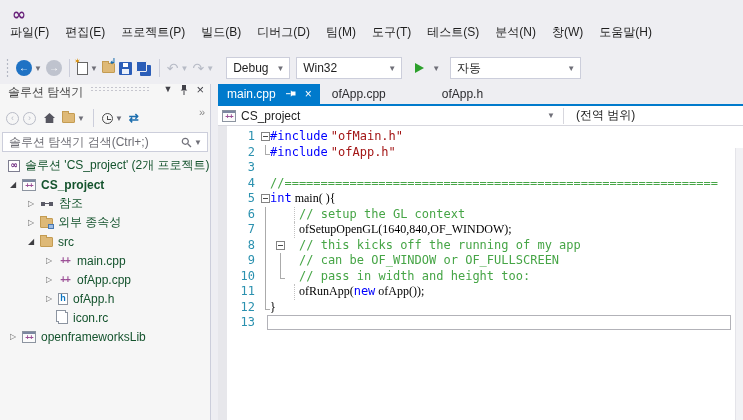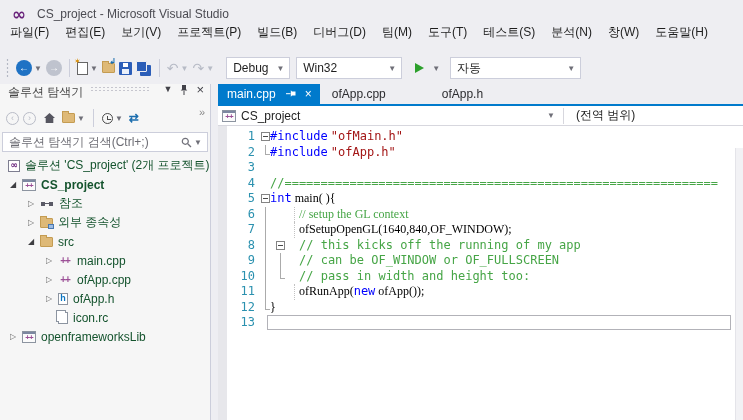--- a/index.html
+++ b/index.html
@@ -116,27 +116,25 @@
   .g-end, .g-end2 { position:absolute; top:0; width:5px; height:10px; border-left:1px solid #ABABAB; border-bottom:1px solid #ABABAB; }
   .g-end { left:4px; } .g-end2 { left:19px; }
   .g-dot { position:absolute; left:33px; top:0; bottom:0; width:0; border-left:1px dotted #C2C2C2; }
   .cur-line { position:absolute; left:6px; right:1px; top:0; height:15px; border:1px solid #B2B2B8; }
 </style>
 </head>
 <body>
 
 <div class="titlebar">
   <div class="vslogo">∞</div>
-  <div class="title-text">CS_project - Microsoft Visual Studio</div>
 </div>
 
 <div class="menubar" id="menubar">
     <span class="menu-item">파일(F)</span>
     <span class="menu-item">편집(E)</span>
-    <span class="menu-item">보기(V)</span>
     <span class="menu-item">프로젝트(P)</span>
     <span class="menu-item">빌드(B)</span>
     <span class="menu-item">디버그(D)</span>
     <span class="menu-item">팀(M)</span>
     <span class="menu-item">도구(T)</span>
     <span class="menu-item">테스트(S)</span>
     <span class="menu-item">분석(N)</span>
     <span class="menu-item">창(W)</span>
     <span class="menu-item">도움말(H)</span>
   </div>
@@ -369,21 +367,21 @@
           <div class="code-body">
             <span class="g-box"></span>
             <span class="code-text" style="padding-left: 9px;"><span class="tok kw">int</span><span class="tok pl"> main( ){</span></span>
           </div>
         </div>
         <div class="code-row">
           <span class="ln">6</span>
           <div class="code-body">
             <span class="g-bar"></span>
             <span class="g-dot"></span>
-            <span class="code-text" style="padding-left: 38px; font-family: Liberation Serif, serif;"><span class="tok com">// setup the GL context</span></span>
+            <span class="code-text" style="padding-left: 38px;"><span class="tok com">// setup the GL context</span></span>
           </div>
         </div>
         <div class="code-row">
           <span class="ln">7</span>
           <div class="code-body">
             <span class="g-bar"></span>
             <span class="g-dot"></span>
             <span class="code-text" style="padding-left: 38px;"><span class="tok pl">ofSetupOpenGL(1640,840,OF_WINDOW);</span></span>
           </div>
         </div>

